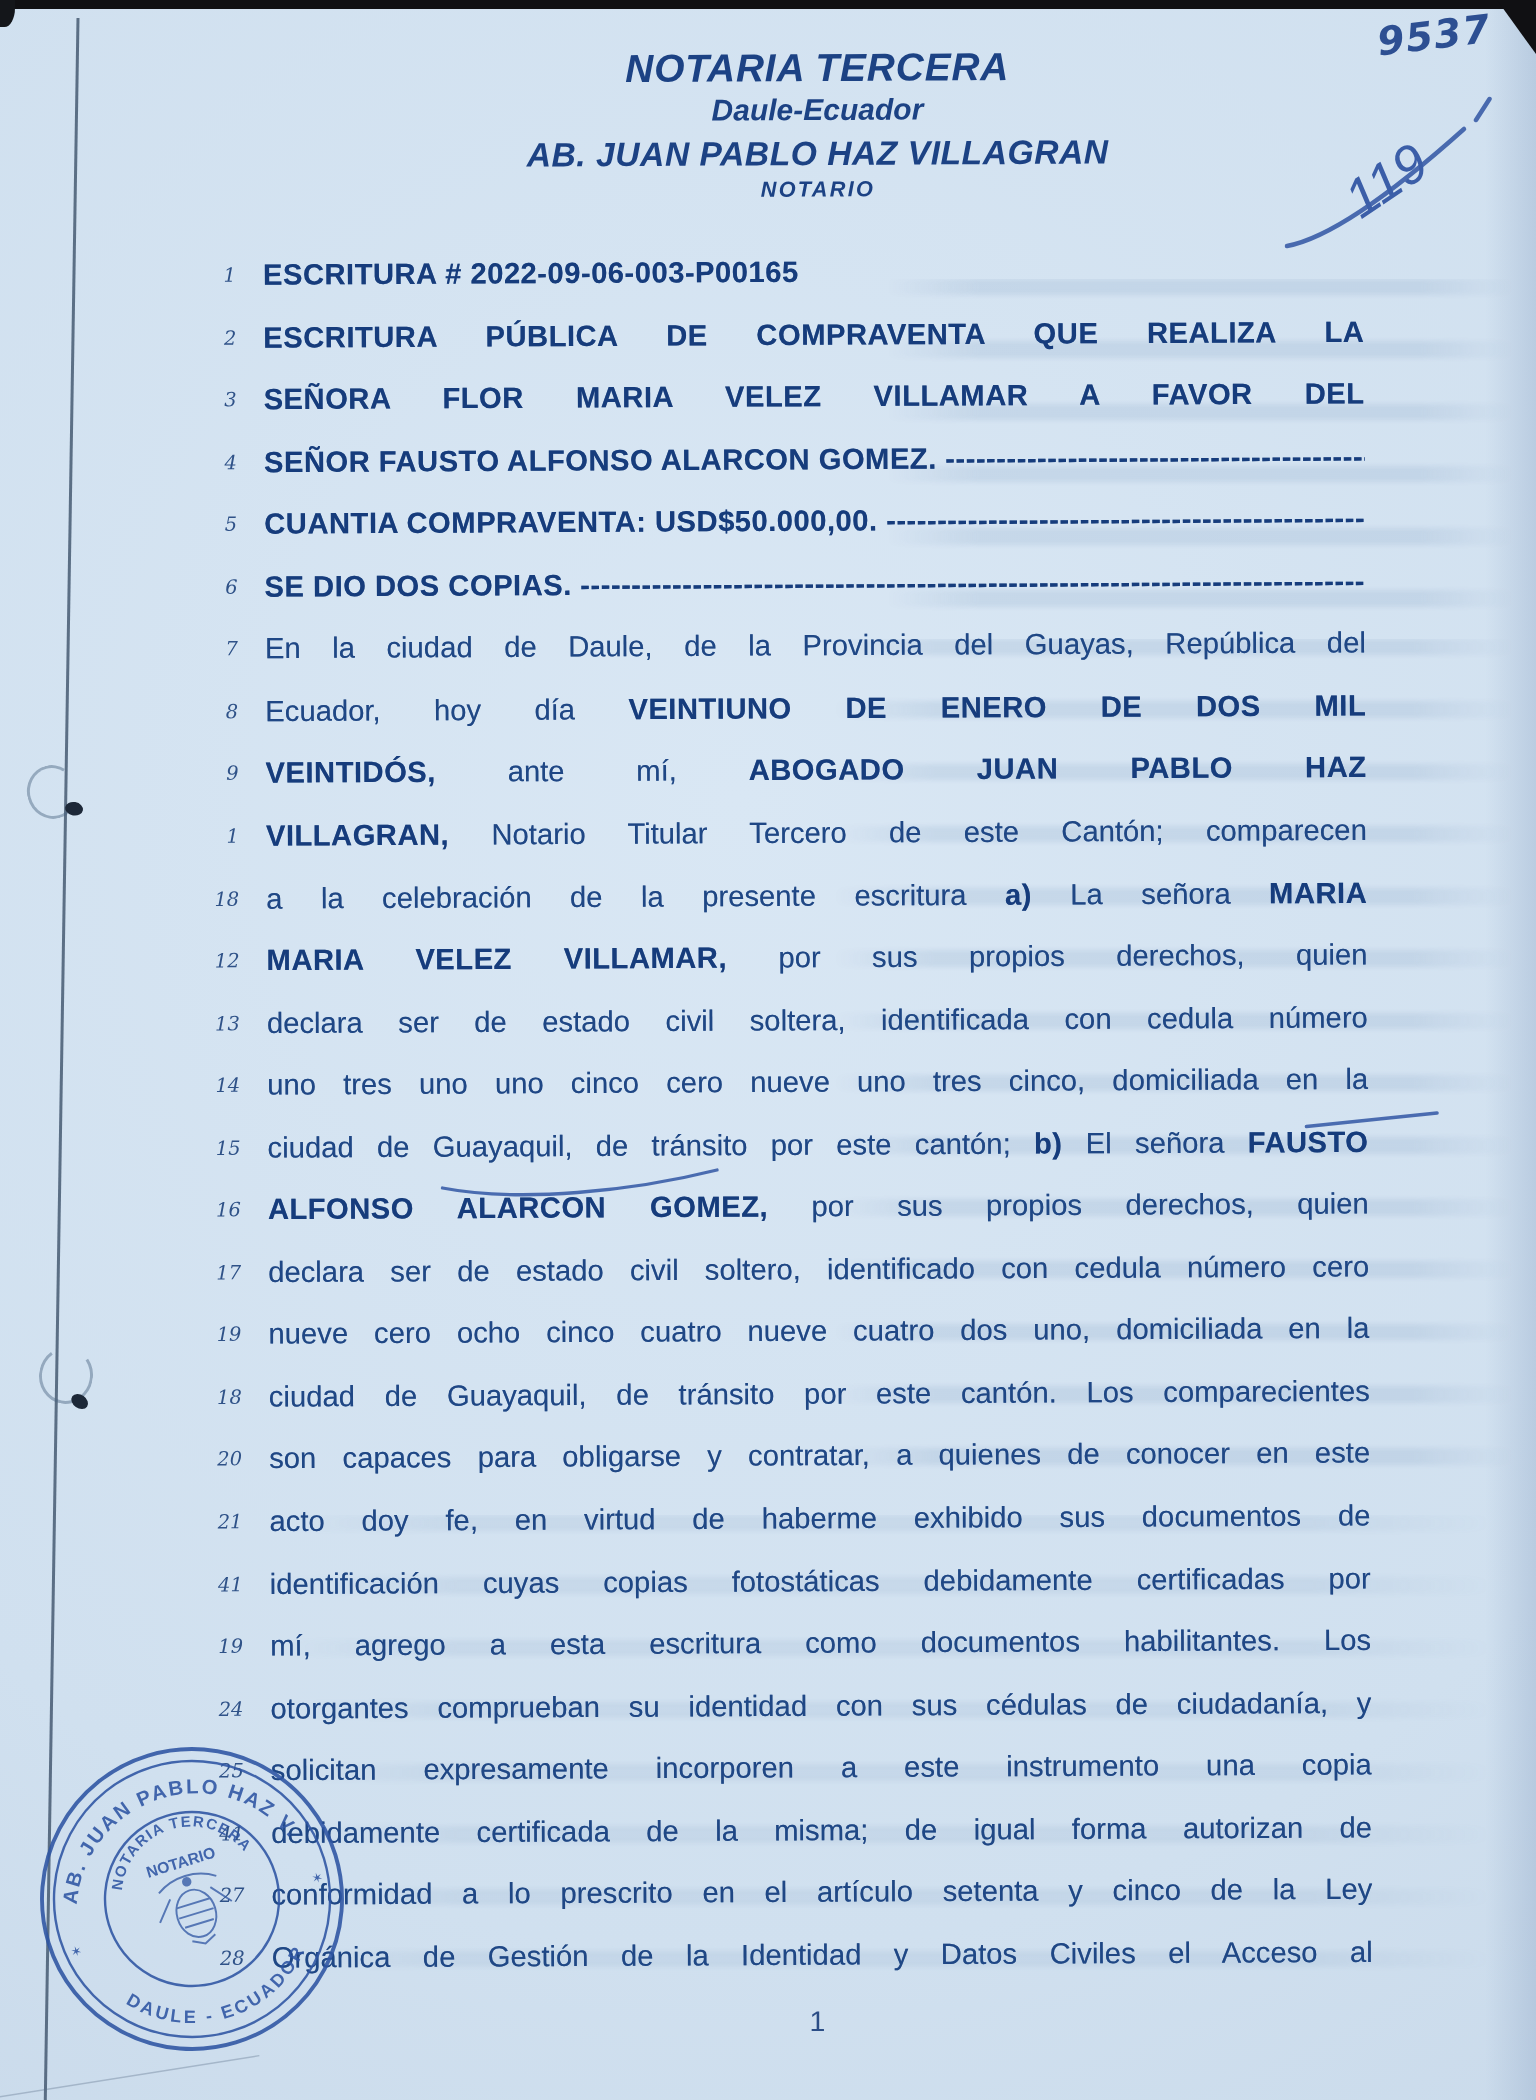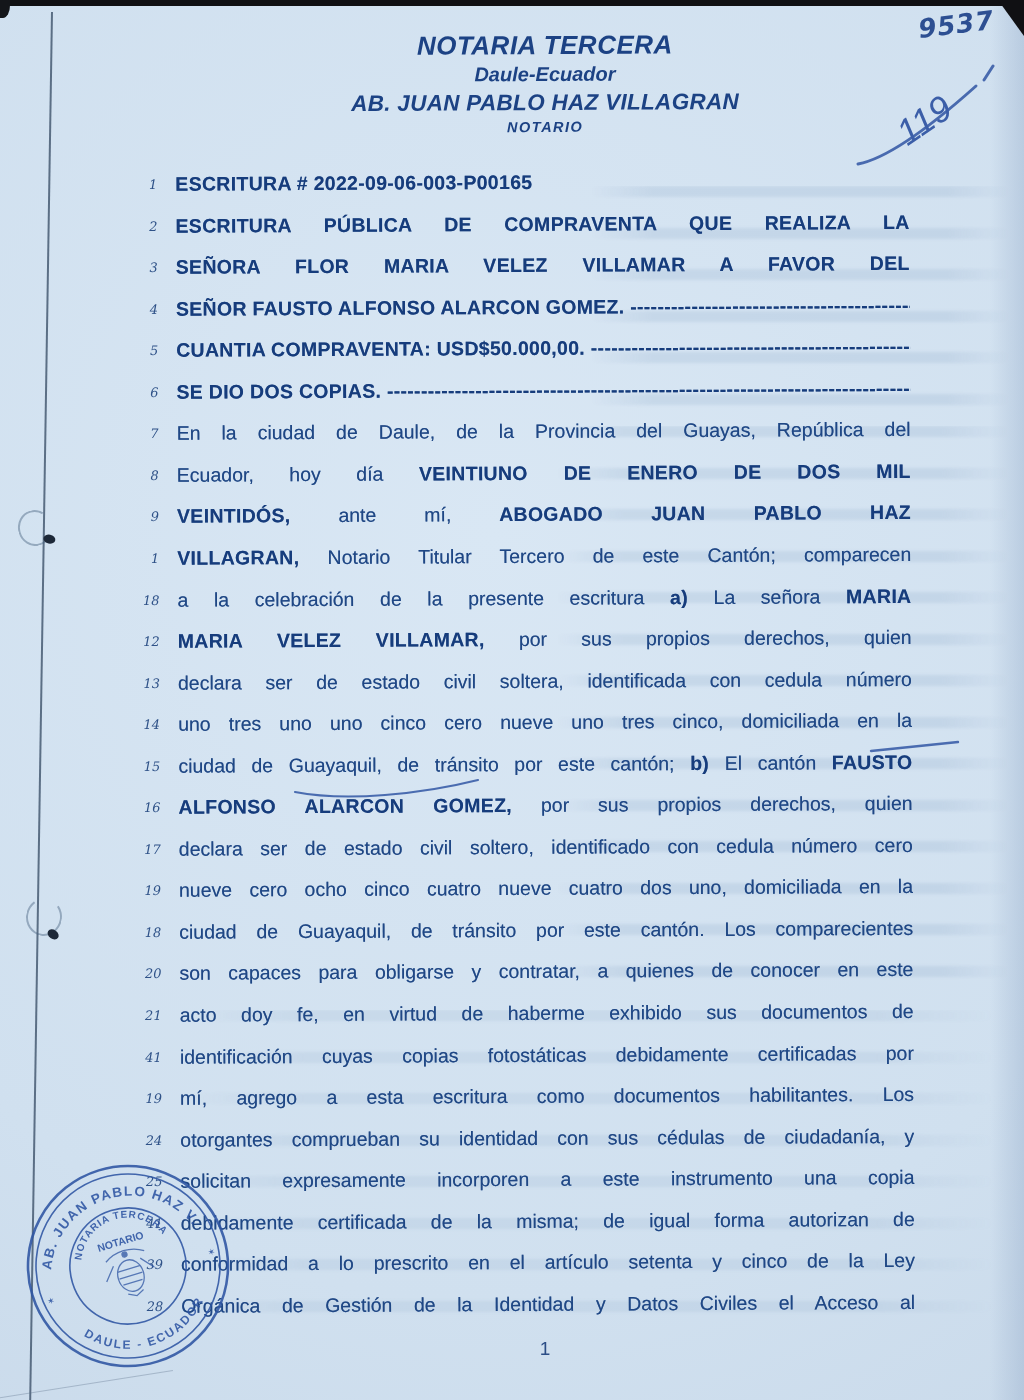--- a/index.html
+++ b/index.html
@@ -147,21 +147,21 @@
       <div class="line" style="top: 666.6px;">
         <span class="lnum">13</span>
         <div class="ltext just"><span>declara ser de estado civil soltera, identificada con cedula número</span></div>
       </div>
       <div class="line" style="top: 708.15px;">
         <span class="lnum">14</span>
         <div class="ltext just"><span>uno tres uno uno cinco cero nueve uno tres cinco, domiciliada en la</span></div>
       </div>
       <div class="line" style="top: 749.7px;">
         <span class="lnum">15</span>
-        <div class="ltext just"><span>ciudad de Guayaquil, de tránsito por este cantón; </span><span class="lb">b)</span><span> El cantón </span><span class="lb">FAUSTO</span></div>
+        <div class="ltext just"><span>ciudad de Guayaquil, de tránsito por este cantón; </span><span class="lb">b)</span><span> El señora </span><span class="lb">FAUSTO</span></div>
       </div>
       <div class="line" style="top: 791.25px;">
         <span class="lnum">16</span>
         <div class="ltext just"><span class="lb">ALFONSO ALARCON GOMEZ,</span><span> por sus propios derechos, quien</span></div>
       </div>
       <div class="line" style="top: 832.8px;">
         <span class="lnum">17</span>
         <div class="ltext just"><span>declara ser de estado civil soltero, identificado con cedula número cero</span></div>
       </div>
       <div class="line" style="top: 874.35px;">
@@ -194,21 +194,21 @@
       </div>
       <div class="line" style="top: 1165.2px;">
         <span class="lnum">25</span>
         <div class="ltext just"><span>solicitan expresamente incorporen a este instrumento una copia</span></div>
       </div>
       <div class="line" style="top: 1206.75px;">
         <span class="lnum">41</span>
         <div class="ltext just"><span>debidamente certificada de la misma; de igual forma autorizan de</span></div>
       </div>
       <div class="line" style="top: 1248.3px;">
-        <span class="lnum">39</span>
+        <span class="lnum">27</span>
         <div class="ltext just"><span>conformidad a lo prescrito en el artículo setenta y cinco de la Ley</span></div>
       </div>
       <div class="line" style="top: 1289.85px;">
         <span class="lnum">28</span>
         <div class="ltext just"><span>Orgánica de Gestión de la Identidad y Datos Civiles el Acceso al</span></div>
       </div>
     </div>
 
   <svg class="mark" style="left:292px;top:777px" width="190" height="26" viewBox="0 0 190 26">
     <path d="M3,15 C55,25 130,17 186,3" stroke="#3b5ea8" stroke-width="2.2" fill="none" stroke-linecap="round" opacity=".9"></path>

